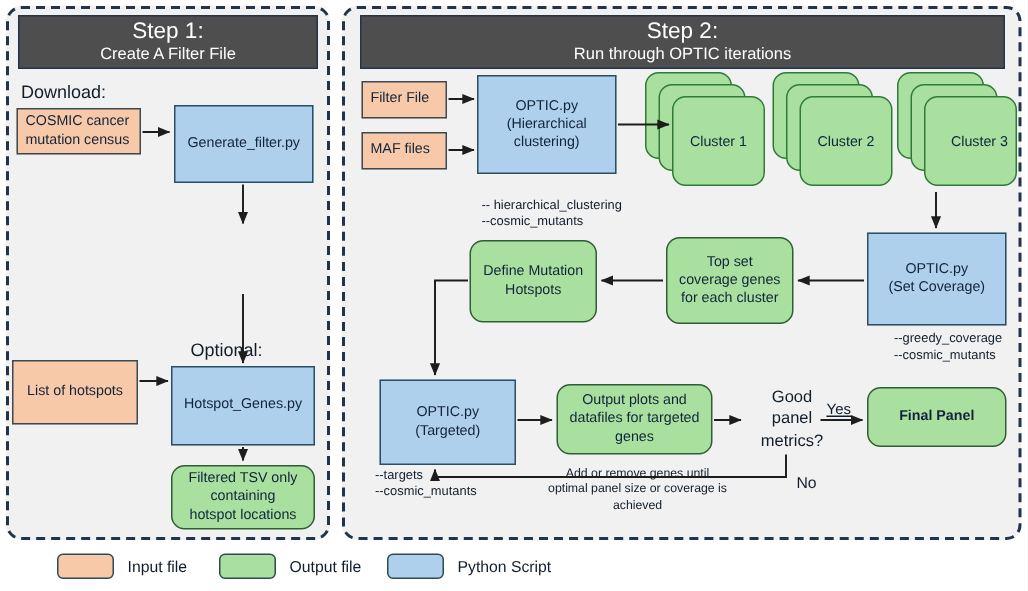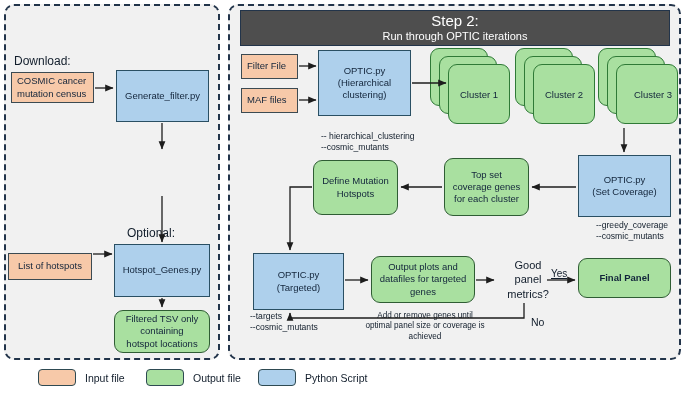--- a/index.html
+++ b/index.html
@@ -92,32 +92,36 @@
   }
   .legend-text{margin-left:9px;font-size:10.5px;color:#111d2b;}
 </style>
 </head>
 <body>
 
 <div id="canvas">
 
   <div class="panel" style="left:4px;top:4px;width:216px;height:356px;"></div>
 
+  <div class="panel-header" style="left:12px;top:10px;width:200px;height:36px;">
+    <div class="ph-title">Step 1:</div>
+    <div class="ph-sub">Create A Filter File</div>
+  </div>
 
   <div class="lbl big" style="left:14px;top:54px;">Download:</div>
 
   <div class="node input" style="left:11px;top:72px;width:83px;height:31px;white-space:pre;text-align:left;justify-content:flex-start;padding-left:5px;">COSMIC cancer
 mutation census</div>
 
   <div class="node script" style="left:116px;top:70px;width:93px;height:52px;">Generate_filter.py</div>
 
 
   <div class="lbl big" style="left:127px;top:226px;">Optional:</div>
 
-  <div class="node input" style="left:8px;top:253px;width:84px;height:27px;">List of hotspots</div>
+  <div class="node input" style="left:8px;top:240px;width:84px;height:43px;">List of hotspots</div>
 
   <div class="node script" style="left:114px;top:244px;width:96px;height:53px;">Hotspot_Genes.py</div>
 
   <div class="node output" style="left:114px;top:310px;width:96px;height:43px;white-space:pre;">Filtered TSV only
 containing
 hotspot locations</div>
 
   <div class="panel" style="left:228px;top:4px;width:453px;height:356px;"></div>
 
   <div class="panel-header" style="left:240px;top:10px;width:430px;height:36px;">

